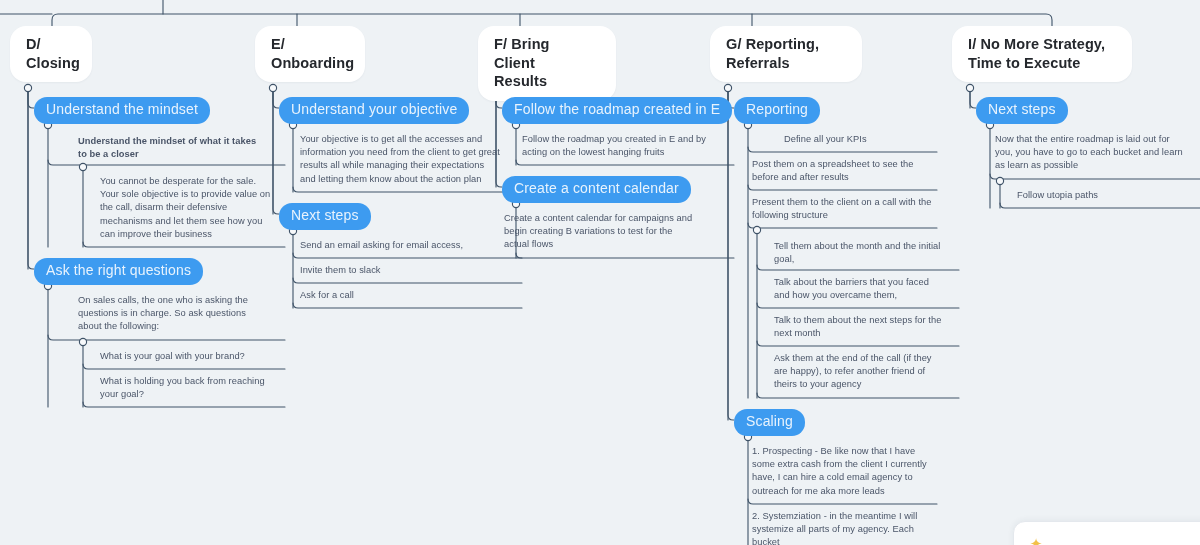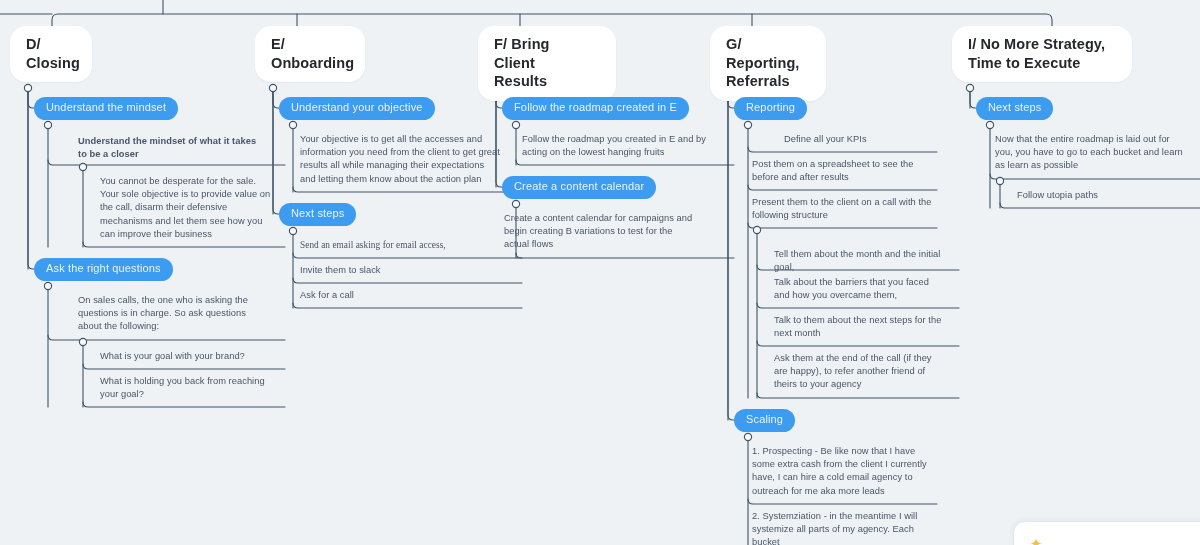--- a/index.html
+++ b/index.html
@@ -35,21 +35,21 @@
     line-height: 1.28;
     box-shadow: 0 1px 2px rgba(40,55,75,.05);
     white-space: pre-line;
   }
   .pill {
     position: absolute;
     background: #3d9bf0;
     color: #e8f3fd;
     border-radius: 13px;
     padding: 4px 12px 5px 12px;
-    font-size: 11px;
+    font-size: 14px;
     font-weight: 400;
     line-height: 1.25;
     white-space: nowrap;
     letter-spacing: .15px;
   }
   .leaf {
     position: absolute;
     color: #4a5568;
     font-size: 9.3px;
     line-height: 1.42;
@@ -169,34 +169,34 @@
       <div class="leaf" style="left: 78px; top: 135px; width: 185px; font-weight: bold;">Understand the mindset of what it takes to be a closer</div>
       <div class="leaf" style="left: 100px; top: 175px; width: 173px;">You cannot be desperate for the sale. Your sole objective is to provide value on the call, disarm their defensive mechanisms and let them see how you can improve their business</div>
       <div class="pill" style="left: 34px; top: 258px;">Ask the right questions</div>
       <div class="leaf" style="left: 78px; top: 294px; width: 185px;">On sales calls, the one who is asking the questions is in charge. So ask questions about the following:</div>
       <div class="leaf" style="left: 100px; top: 350px; width: 173px;">What is your goal with your brand?</div>
       <div class="leaf" style="left: 100px; top: 375px; width: 173px;">What is holding you back from reaching your goal?</div>
       <div class="col-header" style="left: 255px; top: 26px; width: 110px;">E/ Onboarding</div>
       <div class="pill" style="left: 279px; top: 97px;">Understand your objective</div>
       <div class="leaf" style="left: 300px; top: 133px; width: 200px;">Your objective is to get all the accesses and information you need from the client to get great results all while managing their expectations and letting them know about the action plan</div>
       <div class="pill" style="left: 279px; top: 203px;">Next steps</div>
-      <div class="leaf" style="left: 300px; top: 239px; width: 200px; font-family: Liberation Serif, serif;">Send an email asking for email access,</div>
+      <div class="leaf" style="left: 300px; top: 239px; width: 200px;">Send an email asking for email access,</div>
       <div class="leaf" style="left: 300px; top: 264px; width: 200px;">Invite them to slack</div>
       <div class="leaf" style="left: 300px; top: 289px; width: 200px;">Ask for a call</div>
       <div class="col-header" style="left: 478px; top: 26px; width: 138px;">F/ Bring Client Results</div>
       <div class="pill" style="left: 502px; top: 97px;">Follow the roadmap created in E</div>
       <div class="leaf" style="left: 522px; top: 133px; width: 190px;">Follow the roadmap you created in E and by acting on the lowest hanging fruits</div>
       <div class="pill" style="left: 502px; top: 176px;">Create a content calendar</div>
       <div class="leaf" style="left: 504px; top: 212px; width: 190px;">Create a content calendar for campaigns and begin creating B variations to test for the actual flows</div>
-      <div class="col-header" style="left: 710px; top: 26px; width: 116px;">G/ Reporting, Referrals</div>
+      <div class="col-header" style="left: 710px; top: 26px; width: 152px;">G/ Reporting, Referrals</div>
       <div class="pill" style="left: 734px; top: 97px;">Reporting</div>
       <div class="leaf" style="left: 752px; top: 133px; width: 185px; padding-left: 32px;">Define all your KPIs</div>
       <div class="leaf" style="left: 752px; top: 158px; width: 185px;">Post them on a spreadsheet to see the before and after results</div>
       <div class="leaf" style="left: 752px; top: 196px; width: 185px;">Present them to the client on a call with the following structure</div>
-      <div class="leaf" style="left: 774px; top: 248px; width: 173px;">Tell them about the month and the initial goal,</div>
+      <div class="leaf" style="left: 774px; top: 240px; width: 173px;">Tell them about the month and the initial goal,</div>
       <div class="leaf" style="left: 774px; top: 276px; width: 173px;">Talk about the barriers that you faced and how you overcame them,</div>
       <div class="leaf" style="left: 774px; top: 314px; width: 173px;">Talk to them about the next steps for the next month</div>
       <div class="leaf" style="left: 774px; top: 352px; width: 173px;">Ask them at the end of the call (if they are happy), to refer another friend of theirs to your agency</div>
       <div class="pill" style="left: 734px; top: 409px;">Scaling</div>
       <div class="leaf" style="left: 752px; top: 445px; width: 185px;">1. Prospecting - Be like now that I have some extra cash from the client I currently have, I can hire a cold email agency to outreach for me aka more leads</div>
       <div class="leaf" style="left: 752px; top: 510px; width: 185px;">2. Systemziation - in the meantime I will systemize all parts of my agency. Each bucket</div>
       <div class="col-header" style="left: 952px; top: 26px; width: 180px;">I/ No More Strategy, Time to Execute</div>
       <div class="pill" style="left: 976px; top: 97px;">Next steps</div>
       <div class="leaf" style="left: 995px; top: 133px; width: 190px;">Now that the entire roadmap is laid out for you, you have to go to each bucket and learn as learn as possible</div>
       <div class="leaf" style="left: 1017px; top: 189px; width: 178px;">Follow utopia paths</div>

